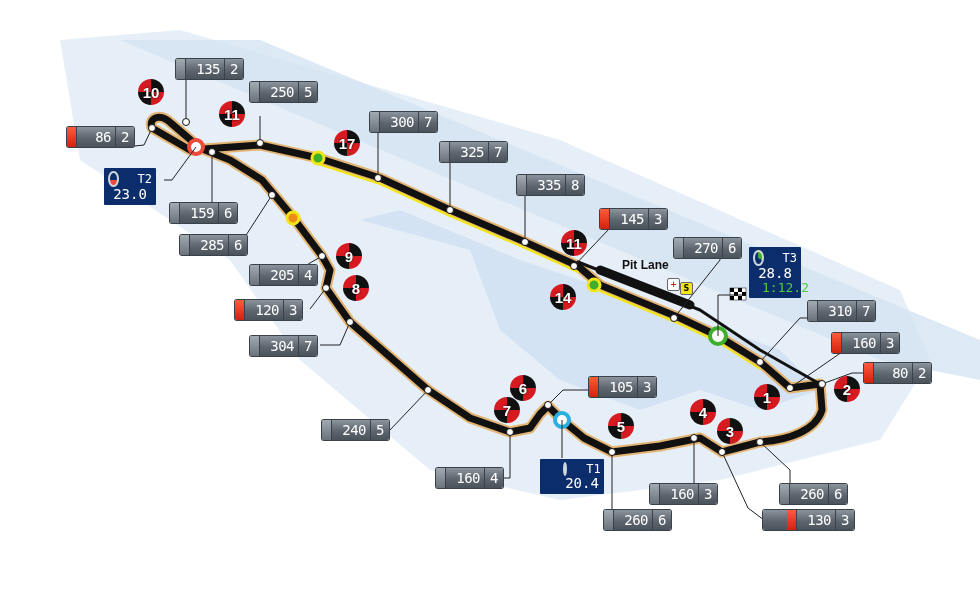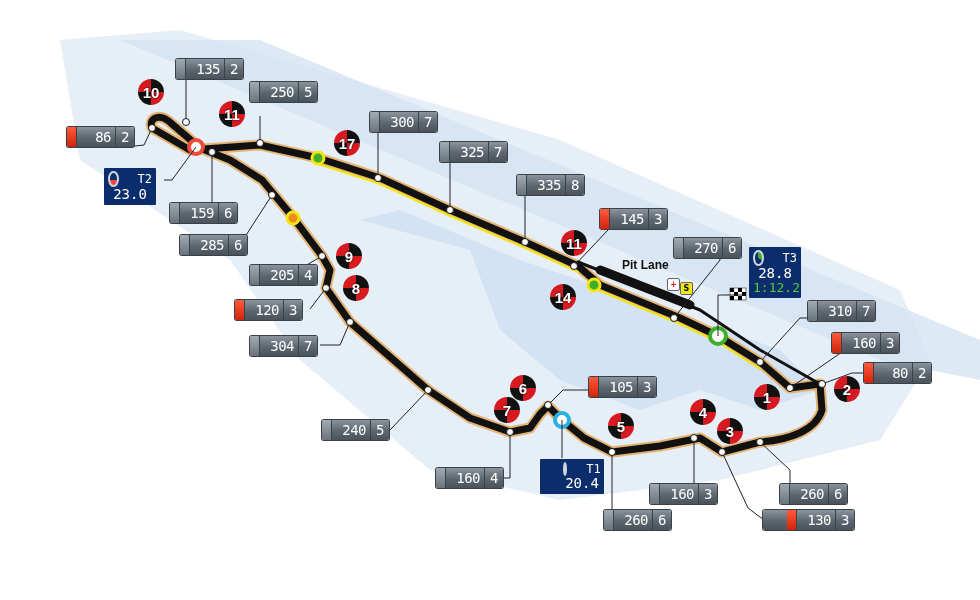--- a/index.html
+++ b/index.html
@@ -12,21 +12,21 @@
   .sp .spd{font-family:"DejaVu Sans Mono",monospace;font-size:14px;color:#fff;line-height:20px;padding:0 4px;
       letter-spacing:-0.5px;border-right:1px solid #3a4148;min-width:30px;text-align:right;}
   .sp .gear{font-family:"DejaVu Sans Mono",monospace;font-size:14px;color:#fff;line-height:20px;padding:0 5px;}
   .turn{position:absolute;width:26px;height:26px;border-radius:50%;overflow:hidden;display:flex;align-items:center;justify-content:center;
       background:conic-gradient(#111 0 90deg,#d71920 90deg 180deg,#111 180deg 270deg,#d71920 270deg 360deg);
       color:#fff;font-weight:bold;font-size:15px;font-family:"Liberation Sans",sans-serif;text-shadow:0 0 2px #000;}
   .sector{position:absolute;background:#0c2d6b;color:#fff;text-align:center;padding:3px 4px;border-radius:1px;}
   .sector .row{display:flex;align-items:center;justify-content:center;gap:19px;}
   .sector .lab{font-size:12px;font-family:"DejaVu Sans Mono",monospace;}
   .sector .time{font-size:14px;font-family:"DejaVu Sans Mono",monospace;line-height:15px;}
-  .sector .lap{font-size:13px;font-family:"DejaVu Sans Mono",monospace;color:#4ccd3f;line-height:14px;}
+  .sector .lap{font-size:13px;font-family:"DejaVu Sans Mono",monospace;color:#4ccd3f;line-height:14px;margin-left:9px;}
   .pitlabel{position:absolute;font-weight:bold;font-size:12px;color:#111;font-family:"Liberation Sans",sans-serif;}
   .ico{position:absolute;width:11px;height:11px;border:1px solid #666;font-size:8px;line-height:11px;text-align:center;font-weight:bold;border-radius:2px;}
 </style>
 </head>
 <body>
 
 <svg id="map" viewBox="0 0 980 600" xmlns="http://www.w3.org/2000/svg">
 
   <g>
     <path d="M60,40 L180,30 L560,140 L900,290 L930,360 L880,440 L720,480 L560,500 L430,470 L300,360 L230,260 L80,160 Z" fill="#e6eff8"></path>

